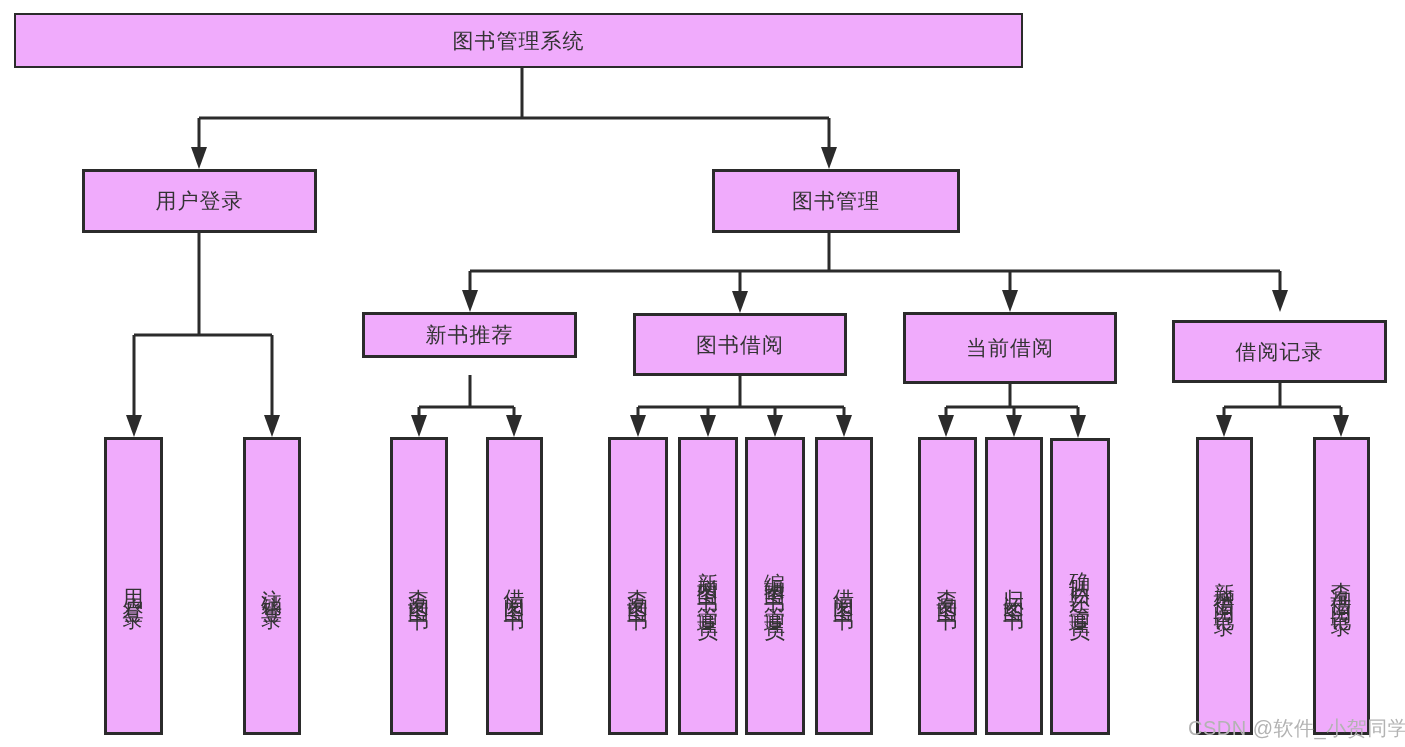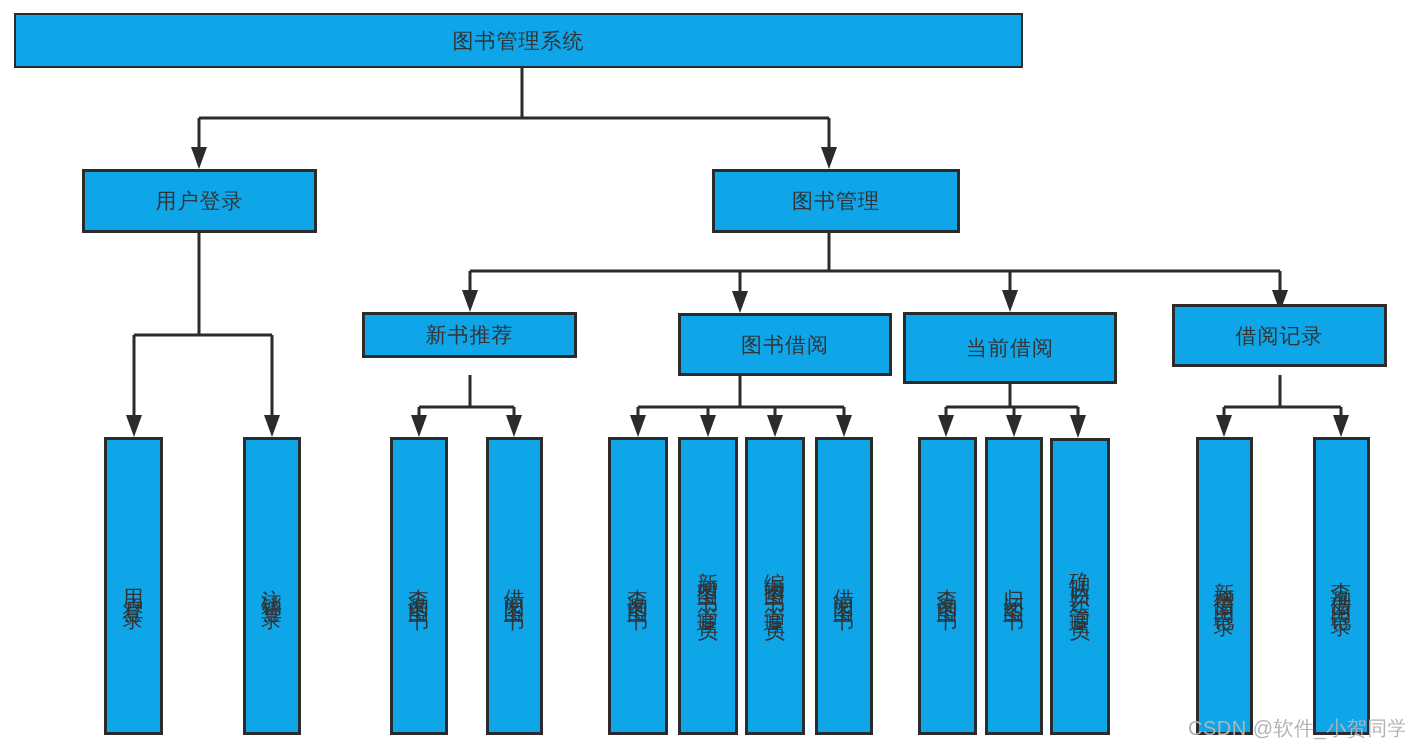--- a/index.html
+++ b/index.html
@@ -7,21 +7,21 @@
     position:relative;
     width:1405px;height:747px;
     background:#ffffff;
     font-family:"Liberation Sans","DejaVu Sans",sans-serif;
     overflow:hidden;
   }
   .wires{position:absolute;left:0;top:0;width:1405px;height:747px;}
   .node{
     position:absolute;
     box-sizing:border-box;
-    background:#0ea5e9;
+    background:#f0abfc;
     border:3px solid #2b2b2b;
     color:#333333;
     display:flex;
     align-items:center;
     justify-content:center;
     text-align:center;
   }
   .h{font-size:21px;letter-spacing:1px;}
   .root{border-width:2px;}
   .v{
@@ -86,23 +86,23 @@
       <polygon points="1333,415 1349,415 1341,437"></polygon>
     </g>
   </svg>
 
   <div class="node h root" style="left:14px;top:13px;width:1009px;height:55px;">图书管理系统</div>
 
   <div class="node h" style="left:82px;top:169px;width:235px;height:64px;">用户登录</div>
   <div class="node h" style="left:712px;top:169px;width:248px;height:64px;">图书管理</div>
 
   <div class="node h" style="left:362px;top:312px;width:215px;height:46px;">新书推荐</div>
-  <div class="node h" style="left:633px;top:313px;width:214px;height:63px;margin-left:45px;">图书借阅</div>
+  <div class="node h" style="left:633px;top:313px;width:214px;height:63px;">图书借阅</div>
   <div class="node h" style="left:903px;top:312px;width:214px;height:72px;">当前借阅</div>
-  <div class="node h" style="left:1172px;top:304px;width:215px;height:63px;">借阅记录</div>
+  <div class="node h" style="left:1172px;top:320px;width:215px;height:63px;">借阅记录</div>
 
   <div class="node v" style="left:104px;top:437px;width:59px;height:298px;">用户登录</div>
   <div class="node v" style="left:243px;top:437px;width:58px;height:298px;">注销登录</div>
 
   <div class="node v" style="left:390px;top:437px;width:58px;height:298px;">查询图书</div>
   <div class="node v" style="left:486px;top:437px;width:57px;height:298px;">借阅图书</div>
 
   <div class="node v" style="left:608px;top:437px;width:60px;height:298px;">查询图书</div>
   <div class="node v" style="left:678px;top:437px;width:60px;height:298px;">新增图书（管理员）</div>
   <div class="node v" style="left:745px;top:437px;width:60px;height:298px;">编辑图书（管理员）</div>

